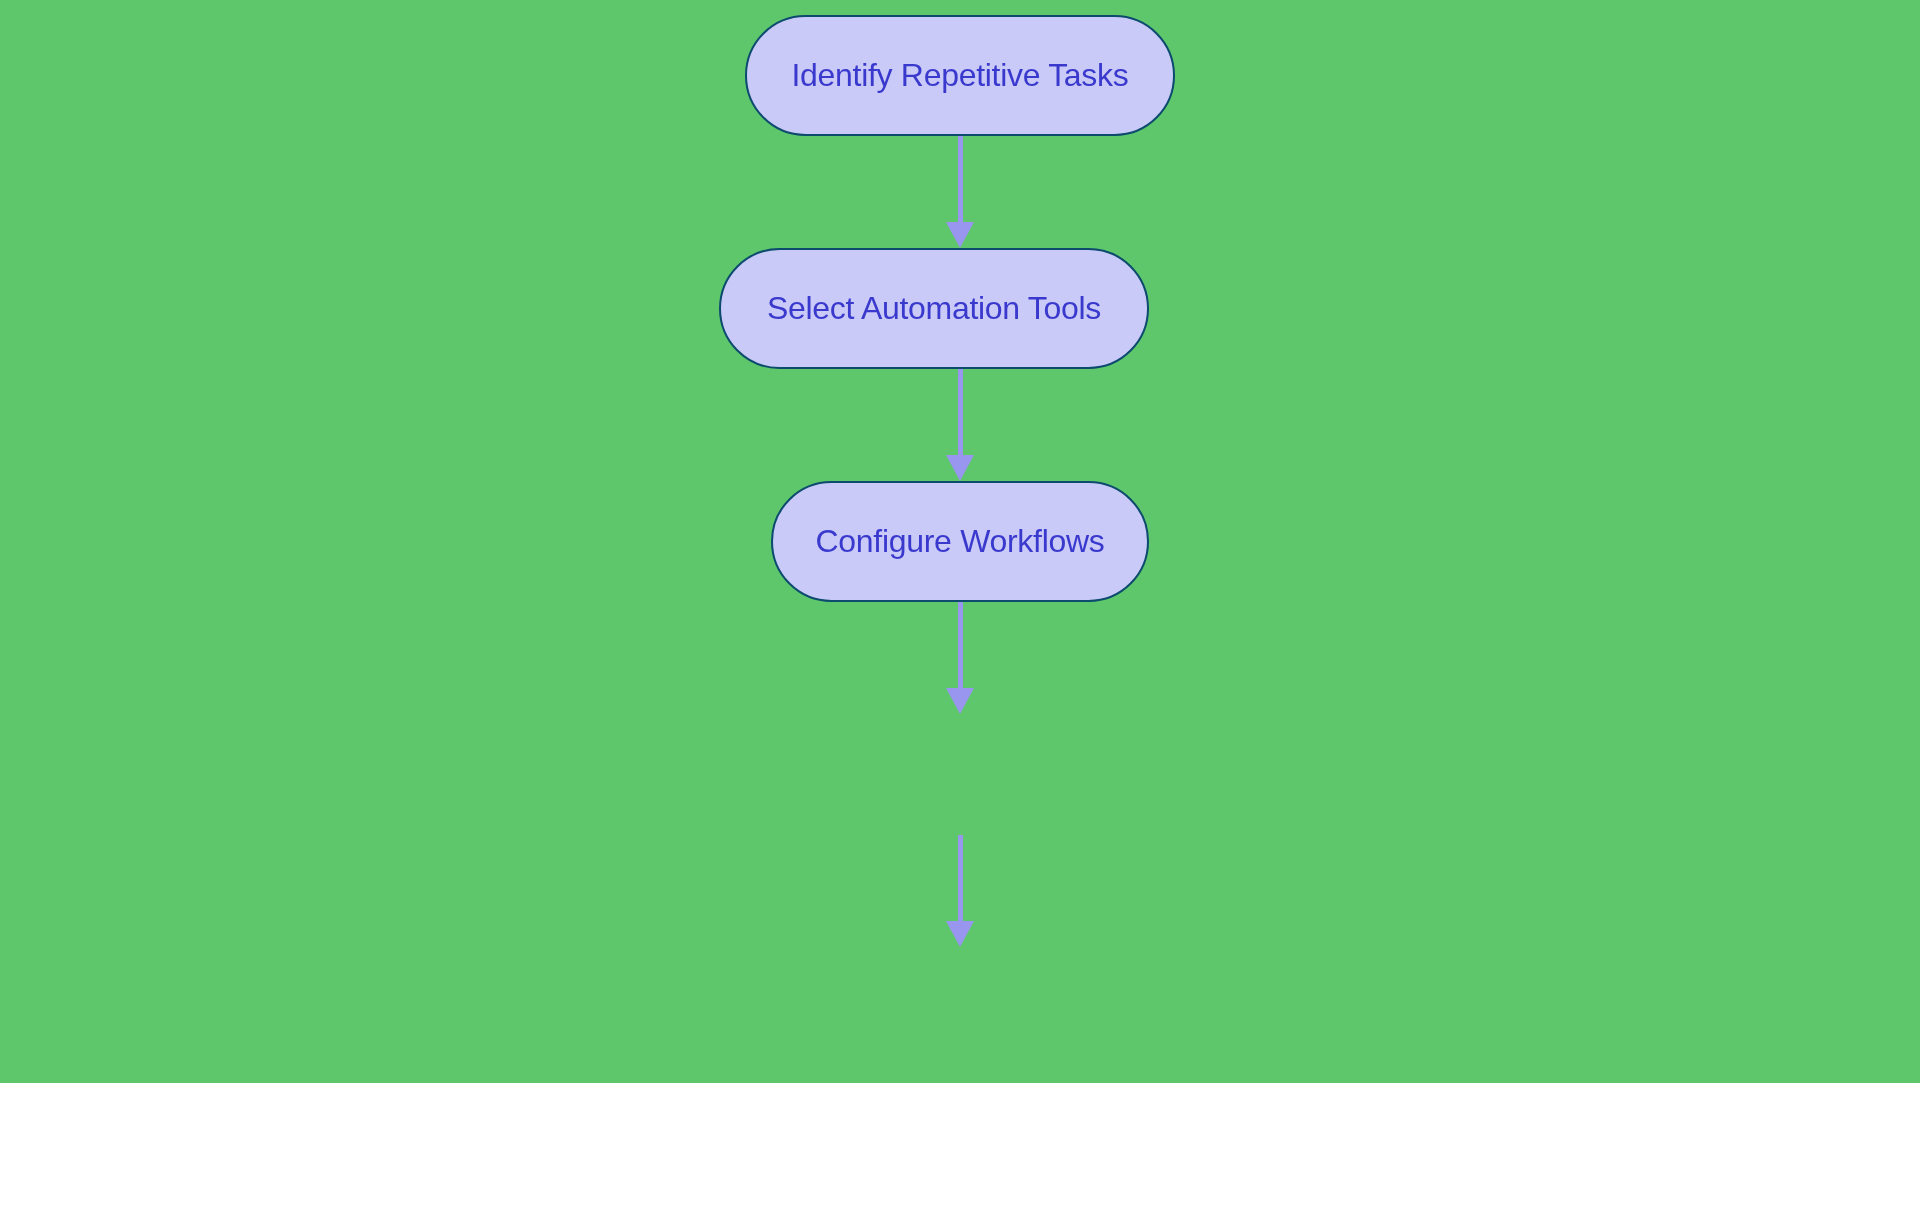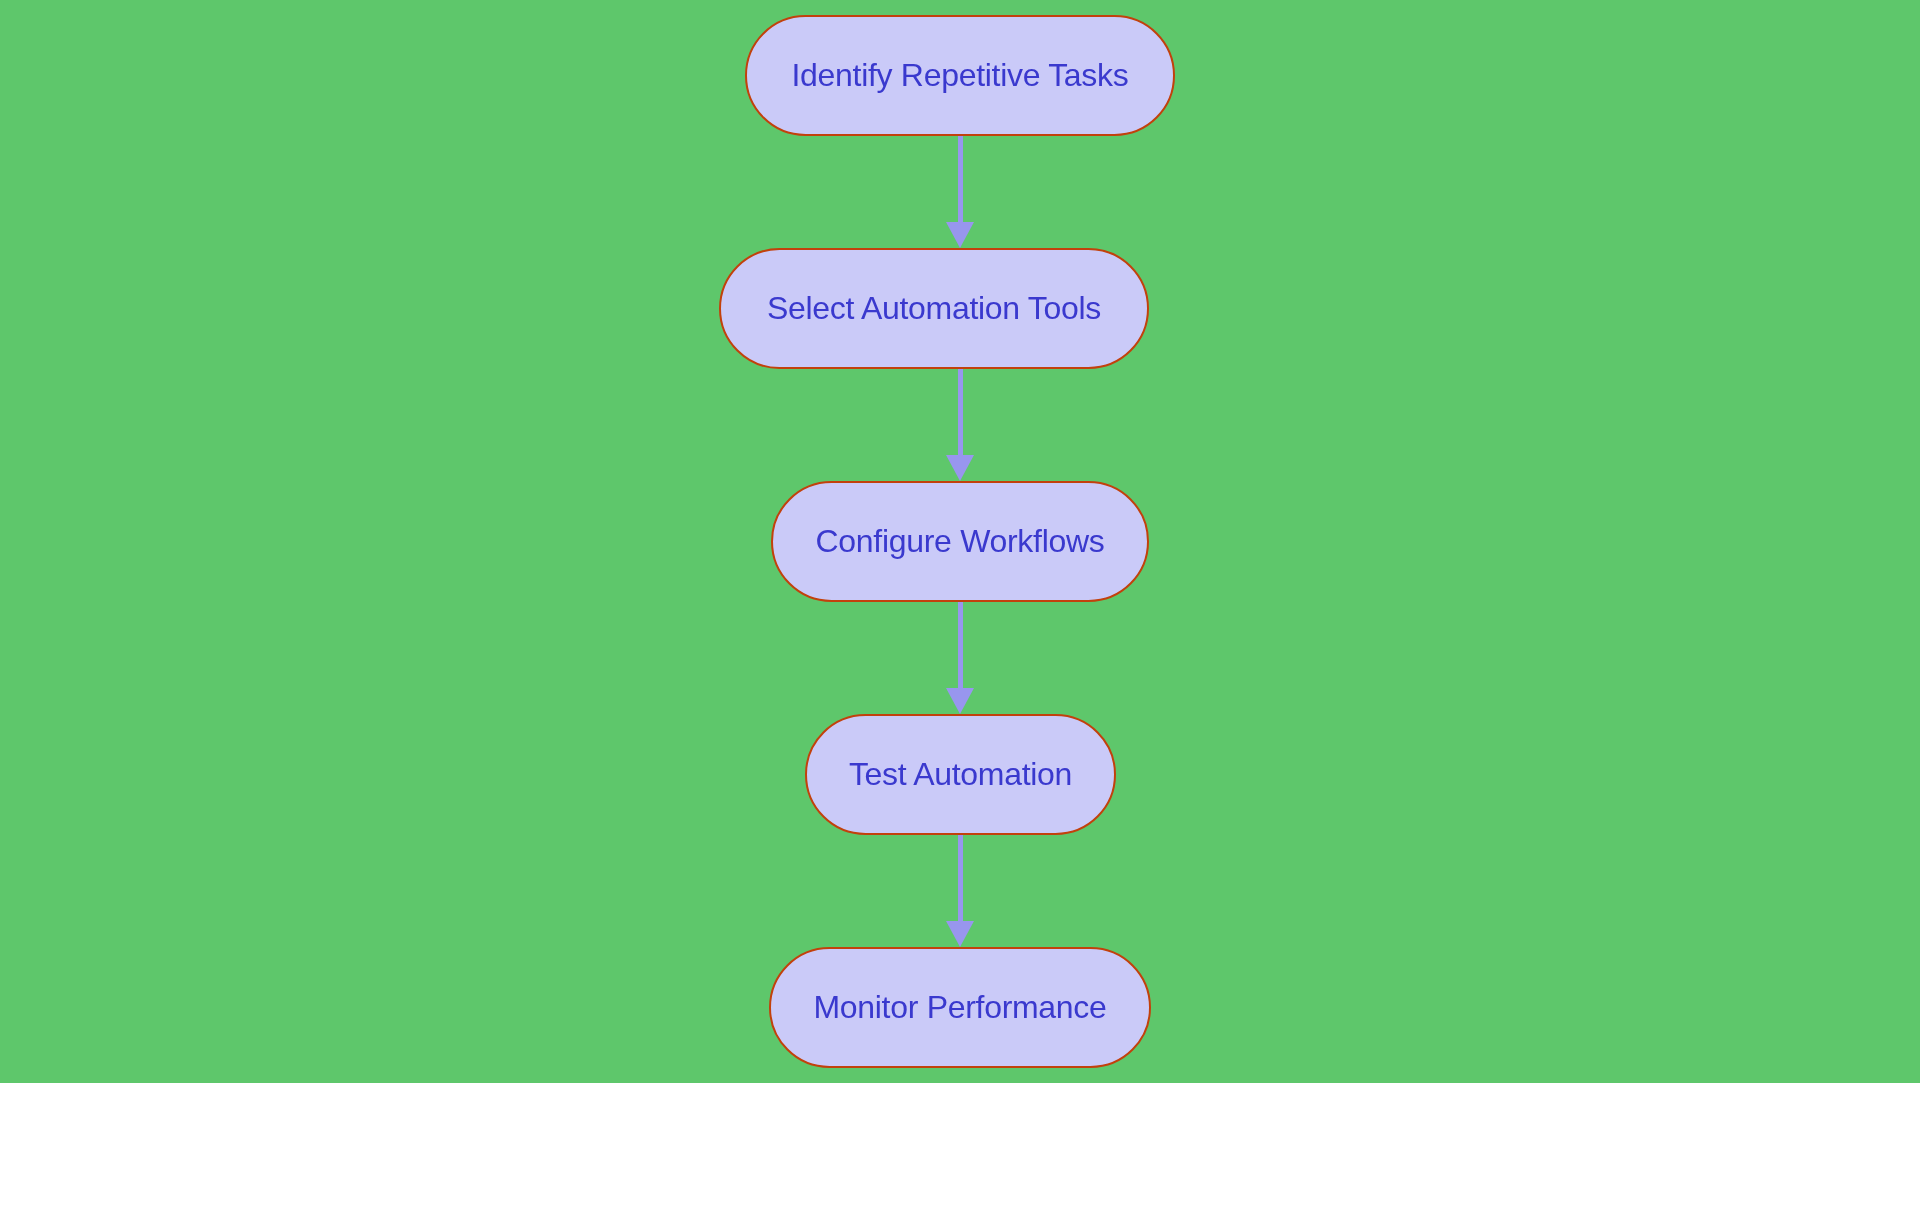--- a/index.html
+++ b/index.html
@@ -21,21 +21,21 @@
     width: 1920px;
     height: 1083px;
     background: #5EC76B;
   }
   
   .node {
     position: absolute;
     box-sizing: border-box;
     height: 121px;
     background: #CACAF8;
-    border: 2px solid #c2410c;
+    border: 2px solid #0c4a6e;
     border-radius: 61px;
     display: flex;
     align-items: center;
     justify-content: center;
   }
   .node-label {
     color: #3A39CE;
     font-size: 32px;
     letter-spacing: -0.3px;
     white-space: nowrap;
@@ -127,29 +127,23 @@
 
     <div class="node node-3">
       <span class="node-label">Configure Workflows</span>
     </div>
 
     <div class="arrow arrow-3">
       <div class="shaft"></div>
       <div class="head"></div>
     </div>
 
-    <div class="node node-4">
-      <span class="node-label">Test Automation</span>
-    </div>
 
     <div class="arrow arrow-4">
       <div class="shaft"></div>
       <div class="head"></div>
     </div>
 
-    <div class="node node-5">
-      <span class="node-label">Monitor Performance</span>
-    </div>
 
   </div>
 
 
 </div>
 
 </body></html>

